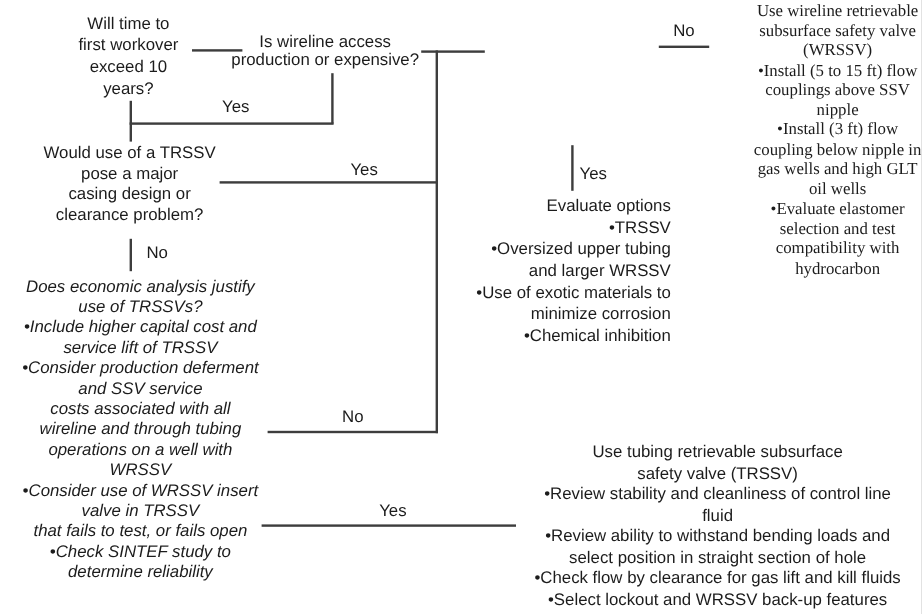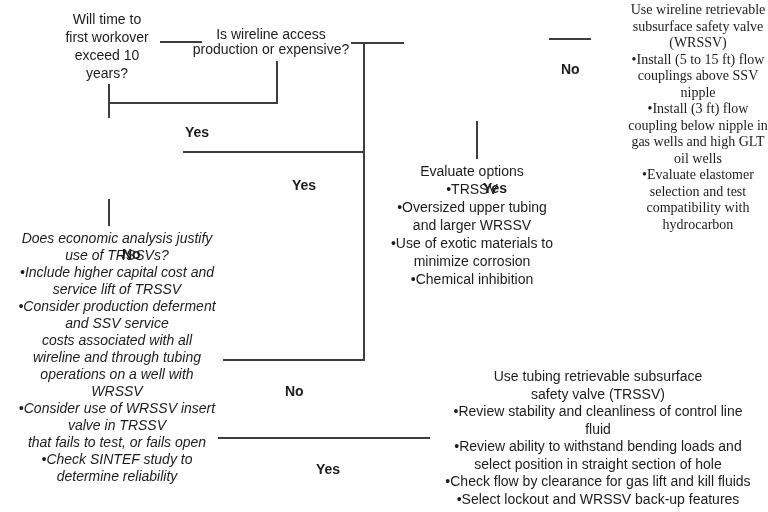--- a/index.html
+++ b/index.html
@@ -8,58 +8,62 @@
   .canvas {
     position:relative; width:768px; height:512px;
     background:var(--background); overflow:hidden;
     color:var(--text);
   }
   .node {
     position:absolute; text-align:center; white-space:pre;
     font-size:14px; line-height:17px; color:var(--text);
   }
   .lbl {
-    position:absolute; font-size:14px; font-weight:bold;
-    line-height:16px; color:var(--text); white-space:pre;margin-top:44px;
+    position:absolute; font-size:14px; font-weight:normal;
+    line-height:16px; color:var(--text); white-space:pre;
   }
   .h { position:absolute; height:2px; background:var(--line); }
   .v { position:absolute; width:2px;  background:var(--line); }
 </style>
 </head>
 <body>
 
 <div class="canvas">
 
   <div class="node" style="left:27px; top:10px; width:160px; line-height:18px;">Will time to
 first workover
 exceed 10
 years?</div>
 
   <div class="node" style="left:190px; top:27px; width:162px; line-height:15px;">Is wireline access
 production or expensive?</div>
 
+  <div class="node" style="left:27px; top:119px; width:162px;">Would use of a TRSSV
+pose a major
+casing design or
+clearance problem?</div>
 
   <div class="node" style="left:2px; top:230px; width:230px;font-style:italic;">Does economic analysis justify
 use of TRSSVs?
 •Include higher capital cost and
 service lift of TRSSV
 •Consider production deferment
 and SSV service
 costs associated with all
 wireline and through tubing
 operations on a well with
 WRSSV
 •Consider use of WRSSV insert
 valve in TRSSV
 that fails to test, or fails open
 •Check SINTEF study to
 determine reliability</div>
 
 
-  <div class="node" style="left:385px; top:162px; width:174px; line-height:18px;">Evaluate options
+  <div class="node" style="left:385px; top:162px; width:174px; line-height:18px;text-align:right;">Evaluate options
 •TRSSV
 •Oversized upper tubing
 and larger WRSSV
 •Use of exotic materials to
 minimize corrosion
 •Chemical inhibition</div>
 
   <div class="node" style="left:610px; top:2px; width:176px; line-height:16.5px;font-family:Liberation Serif, serif;">Use wireline retrievable
 subsurface safety valve
 (WRSSV)

